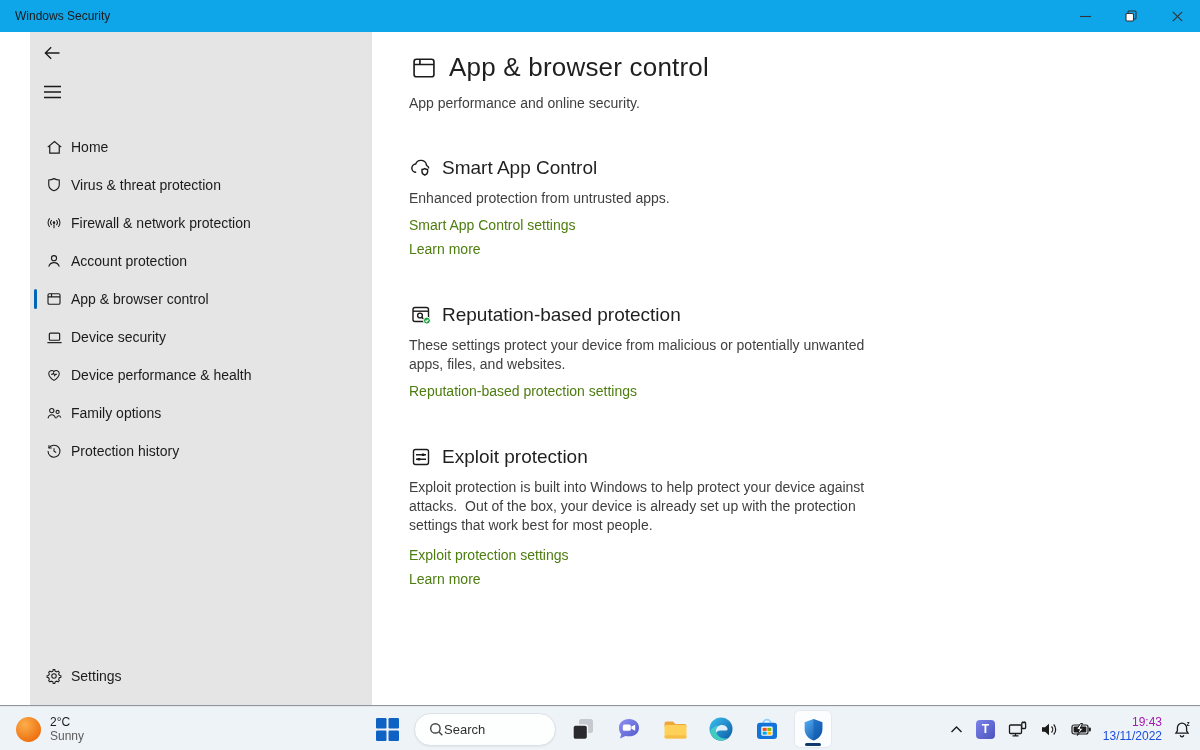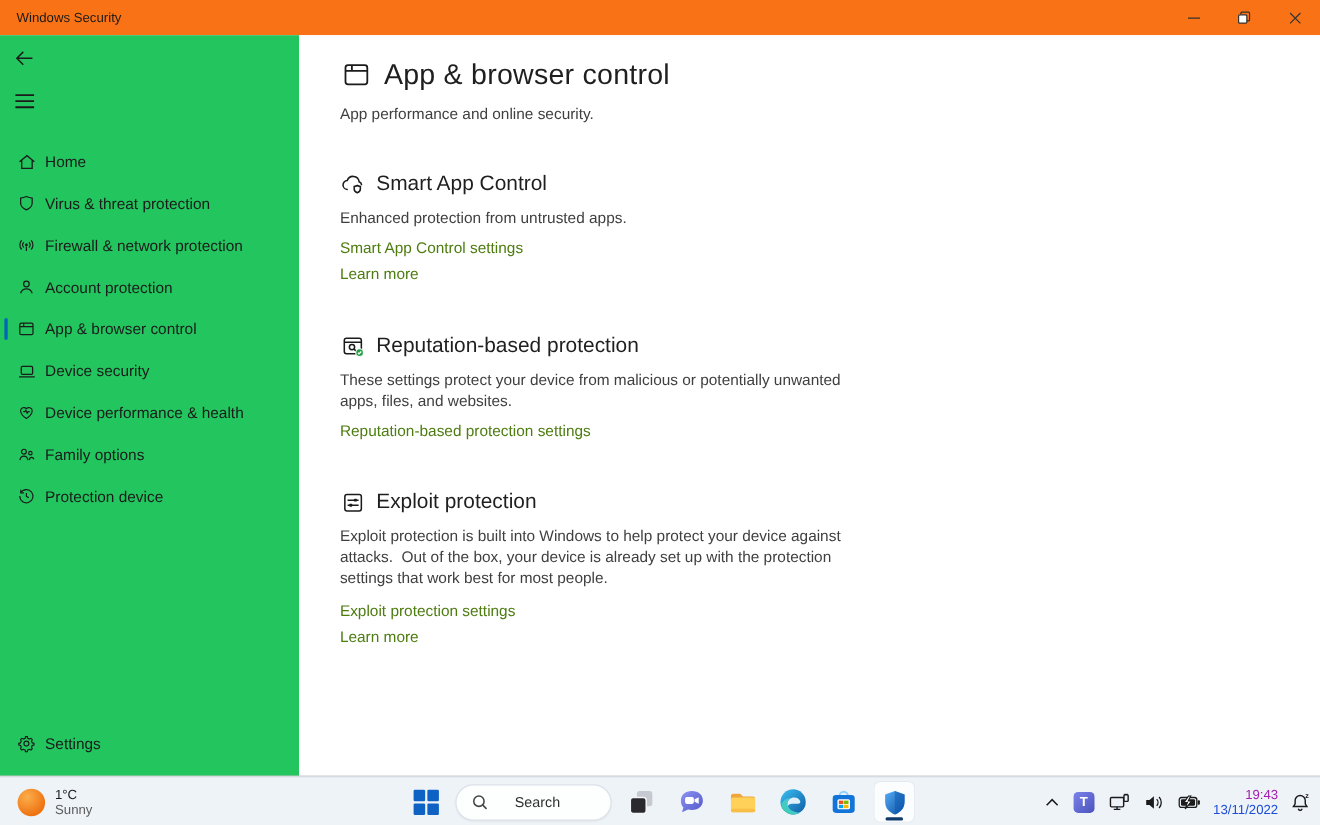--- a/index.html
+++ b/index.html
@@ -2,30 +2,30 @@
 <html><head>
 <meta charset="utf-8">
 <style>
   * { margin:0; padding:0; box-sizing:border-box; }
   html,body { width:1200px; height:750px; overflow:hidden; }
   body { font-family:"Liberation Sans", sans-serif; background:#eff3f8; }
   .screen { position:relative; width:1200px; height:750px; }
 
   
   .window { position:absolute; left:0; top:0; width:1200px; height:706px; background:#fff; border-bottom:1px solid #8f969c; }
-  .titlebar { height:32px; display:flex; align-items:center; background:#f97316; }
+  .titlebar { height:32px; display:flex; align-items:center; background:#0ea5e9; }
   .titlebar .title { font-size:12px; color:#1b1b1b; padding-left:15px; flex:1; }
   .controls { display:flex; height:32px; }
   .ctrl { width:46px; height:32px; display:flex; align-items:center; justify-content:center; background:transparent; border:none; cursor:pointer; }
   .ctrl svg { display:block; }
 
   .winbody { position:absolute; left:0; top:32px; right:0; bottom:0; display:flex; }
 
   
-  .sidebar { position:relative; width:272px; background:#22c55e; flex:none; padding-top:6px; }
+  .sidebar { position:relative; width:342px; background:#e5e5e5; flex:none; padding-top:6px;margin-left:30px; }
   .icon-btn { display:flex; align-items:center; justify-content:center; width:36px; height:30px; margin-left:4px; background:transparent; border:none; cursor:pointer; }
   .hamburger { margin-top:9px; }
   .nav { margin-top:21px; }
   .nav-item { position:relative; height:38px; display:flex; align-items:center; padding-left:14px; cursor:pointer; }
   .nav-item .nicon { width:20px; height:20px; display:flex; align-items:center; justify-content:center; flex:none; }
   .nav-item .nlabel { font-size:14px; color:#1b1b1b; margin-left:7px; white-space:nowrap; }
   .nav-item.selected::before { content:""; position:absolute; left:4px; top:9px; width:3px; height:20px; border-radius:2px; background:#0067b8; }
   .settings-item { position:absolute; left:0; bottom:10px; width:100%;text-align:center; }
 
   
@@ -52,21 +52,21 @@
   .weather { position:absolute; left:10px; top:3px; display:flex; align-items:center; gap:9px; height:38px; padding:0 6px; cursor:pointer; }
   .sun { width:25px; height:25px; border-radius:50%; background:radial-gradient(circle at 35% 30%, #fbae4a, #ee7010 75%); }
   .wtext { display:flex; flex-direction:column; justify-content:center; }
   .wtemp { font-size:12px; color:#1b1b1b; line-height:14px; }
   .wcond { font-size:12px; color:#5c5c5c; line-height:14px; }
 
   .tb-center { position:absolute; left:50%; top:0; height:44px; transform:translateX(-50%); display:flex; align-items:center; gap:8px; }
   .tb-tile { width:38px; height:38px; border-radius:6px; display:flex; align-items:center; justify-content:center; cursor:pointer; position:relative; }
   .tb-tile.active { background:#fbfdff; box-shadow:0 0 0 1px #e3e9ef inset; }
   .tb-tile.active::after { content:""; position:absolute; bottom:2px; left:50%; transform:translateX(-50%); width:16px; height:3px; border-radius:2px; background:#123b6d; }
-  .searchpill { height:33px; width:142px; border-radius:17px; background:#fdfefe; border:1px solid #dbe1e7; box-shadow:0 1px 2px rgba(0,0,0,.06); display:flex; align-items:center; padding-left:14px; gap:24px; cursor:pointer; }
+  .searchpill { height:33px; width:142px; border-radius:17px; background:#fdfefe; border:1px solid #dbe1e7; box-shadow:0 1px 2px rgba(0,0,0,.06); display:flex; align-items:center; padding-left:14px; gap:0; cursor:pointer; }
   .searchpill span { font-size:13px; color:#2f2f2f; }
 
   .tray { position:absolute; right:6px; top:0; height:44px; display:flex; align-items:center; gap:9px; }
   .tray-btn { display:flex; align-items:center; justify-content:center; height:32px; padding:0 2px; cursor:pointer; background:none; border:none; }
   .clock { text-align:right; line-height:14px; cursor:pointer; }
   .clock .time { font-size:12px; color:#a21caf; }
   .clock .date { font-size:12px; color:#1d4ed8; }
   .teams-badge { width:19px; height:19px; border-radius:4px; background:linear-gradient(135deg,#7b83eb,#4b53bc); color:#fff; font-size:12px; font-weight:bold; display:flex; align-items:center; justify-content:center; }
 </style>
 </head>
@@ -195,21 +195,21 @@
           </div>
 
           <div class="nav-item">
             <span class="nicon">
               <svg width="18" height="18" viewBox="0 0 24 24" fill="none" stroke="#1b1b1b" stroke-width="1.4">
                   <path d="M5.2 8A8 8 0 1 1 4 12"></path>
                   <path d="M5.2 4.2V8h3.8"></path>
                   <path d="M12 8.3v4l2.9 1.7"></path>
                 </svg>
             </span>
-            <span class="nlabel">Protection device</span>
+            <span class="nlabel">Protection history</span>
           </div>
 
         </nav>
 
         <div class="settings-item">
           <div class="nav-item">
             <span class="nicon">
               <svg width="18" height="18" viewBox="0 0 24 24" fill="none" stroke="#1b1b1b" stroke-width="1.4">
                   <path d="M10.9 3.5h2.2l.4 2.1c.7.2 1.4.5 2 .9l2-.9 1.6 1.6-.9 2c.4.6.7 1.3.9 2l2.1.4v2.2l-2.1.4c-.2.7-.5 1.4-.9 2l.9 2-1.6 1.6-2-.9c-.6.4-1.3.7-2 .9l-.4 2.1h-2.2l-.4-2.1c-.7-.2-1.4-.5-2-.9l-2 .9-1.6-1.6.9-2c-.4-.6-.7-1.3-.9-2l-2.1-.4v-2.2l2.1-.4c.2-.7.5-1.4.9-2l-.9-2 1.6-1.6 2 .9c.6-.4 1.3-.7 2-.9l.4-2.1z"></path>
                   <circle cx="12" cy="12" r="3"></circle>
@@ -289,21 +289,21 @@
       </main>
 
     </div>
   </div>
 
   <div class="taskbar">
 
     <div class="weather">
       <span class="sun"></span>
       <span class="wtext">
-        <span class="wtemp">1°C</span>
+        <span class="wtemp">2°C</span>
         <span class="wcond">Sunny</span>
       </span>
     </div>
 
     <div class="tb-center">
 
       <div class="tb-tile">
         <svg width="25" height="25" viewBox="0 0 25 25">
           <rect x="1" y="1" width="10.5" height="10.5" rx="1.2" fill="#0e62c4"></rect>
           <rect x="13.5" y="1" width="10.5" height="10.5" rx="1.2" fill="#0e62c4"></rect>

